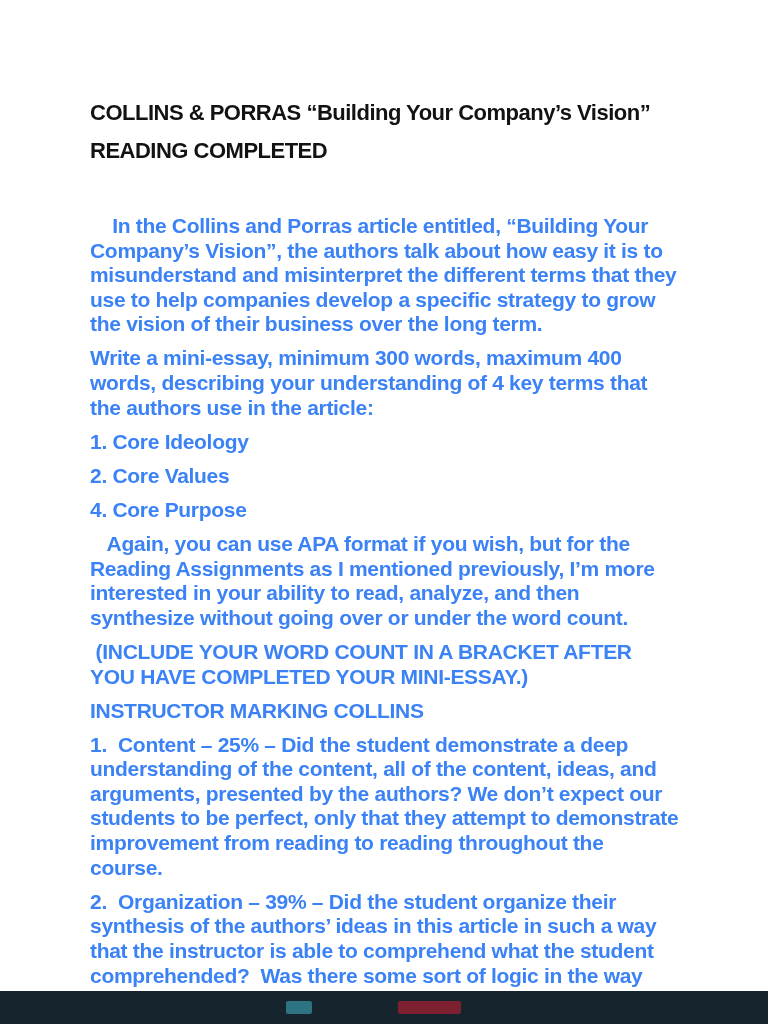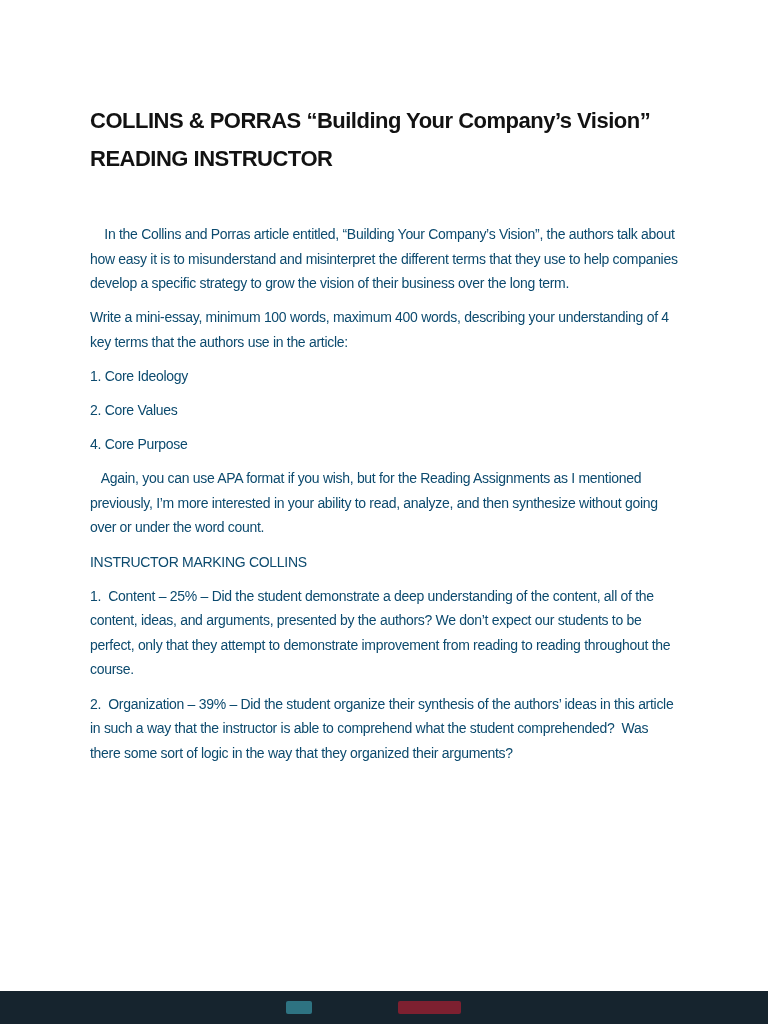--- a/index.html
+++ b/index.html
@@ -9,44 +9,44 @@
   }
   body {
     width: 768px;
     height: 1024px;
     position: relative;
     overflow: hidden;
     font-family: "Liberation Sans", sans-serif;
   }
   .doc {
     position: absolute;
-    top: 16px;
+    top: 8px;
     left: 0;
     width: 768px;
     box-sizing: border-box;
     padding: 86px 88px 0 90px;
     color: #161616;
   }
   .doc-title {
     margin: 0 0 44px 0;
     font-size: 22px;
     line-height: 38px;
     font-weight: 700;
     letter-spacing: -0.5px;
     color: #121212;
   }
   .doc-title span { display: block; }
   .doc p {
     margin: 0 0 9.5px 0;
-    font-size: 14px;
+    font-size: 21px;
     line-height: 24.6px;
-    font-weight: 400;
+    font-weight: 700;
     letter-spacing: -0.3px;
     white-space: pre-wrap;
-    color: #0c4a6e;
+    color: #3b82f6;
   }
   .viewer-footer {
     position: absolute;
     left: 0;
     bottom: 0;
     width: 768px;
     height: 33px;
     background: #16242e;
   }
   .chip {
@@ -66,29 +66,30 @@
     width: 63px;
     background: #7d2030;
   }
 </style>
 </head>
 <body>
 
 <div class="doc">
   <h1 class="doc-title">
     <span>COLLINS &amp; PORRAS “Building Your Company’s Vision”</span>
-    <span>READING INSTRUCTOR</span>
+    <span>READING COMPLETED</span>
   </h1>
 
   <p>    In the Collins and Porras article entitled, “Building Your Company’s Vision”, the authors talk about how easy it is to misunderstand and misinterpret the different terms that they use to help companies develop a specific strategy to grow the vision of their business over the long term.</p>
-  <p>Write a mini-essay, minimum 100 words, maximum 400 words, describing your understanding of 4 key terms that the authors use in the article:</p>
+  <p>Write a mini-essay, minimum 300 words, maximum 400 words, describing your understanding of 4 key terms that the authors use in the article:</p>
   <p>1. Core Ideology</p>
   <p>2. Core Values</p>
   <p>4. Core Purpose</p>
   <p>   Again, you can use APA format if you wish, but for the Reading Assignments as I mentioned previously, I’m more interested in your ability to read, analyze, and then synthesize without going over or under the word count.</p>
+  <p> (INCLUDE YOUR WORD COUNT IN A BRACKET AFTER YOU HAVE COMPLETED YOUR MINI-ESSAY.)</p>
   <p>INSTRUCTOR MARKING COLLINS</p>
   <p>1.  Content – 25% – Did the student demonstrate a deep understanding of the content, all of the content, ideas, and arguments, presented by the authors? We don’t expect our students to be perfect, only that they attempt to demonstrate improvement from reading to reading throughout the course.</p>
   <p>2.  Organization – 39% – Did the student organize their synthesis of the authors’ ideas in this article in such a way that the instructor is able to comprehend what the student comprehended?  Was there some sort of logic in the way that they organized their arguments?</p>
 </div>
 
 <div class="viewer-footer">
   <span class="chip chip-teal"></span>
   <span class="chip chip-red"></span>
 </div>
 

